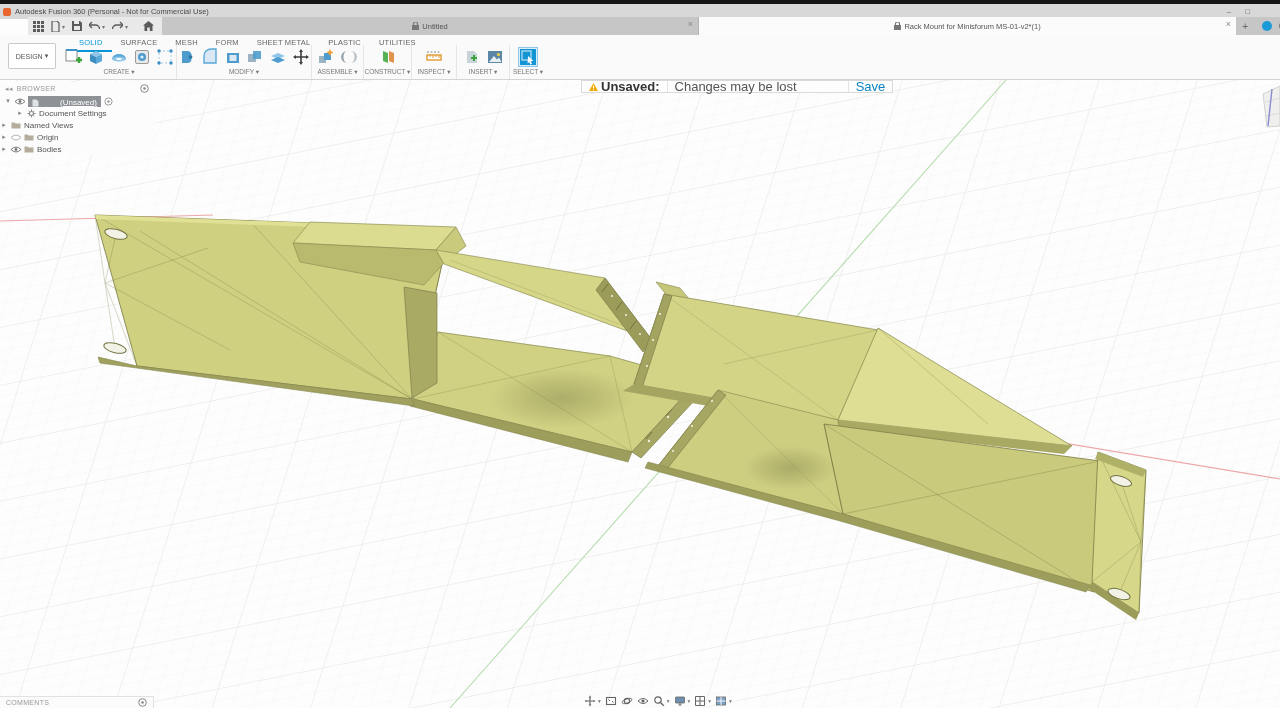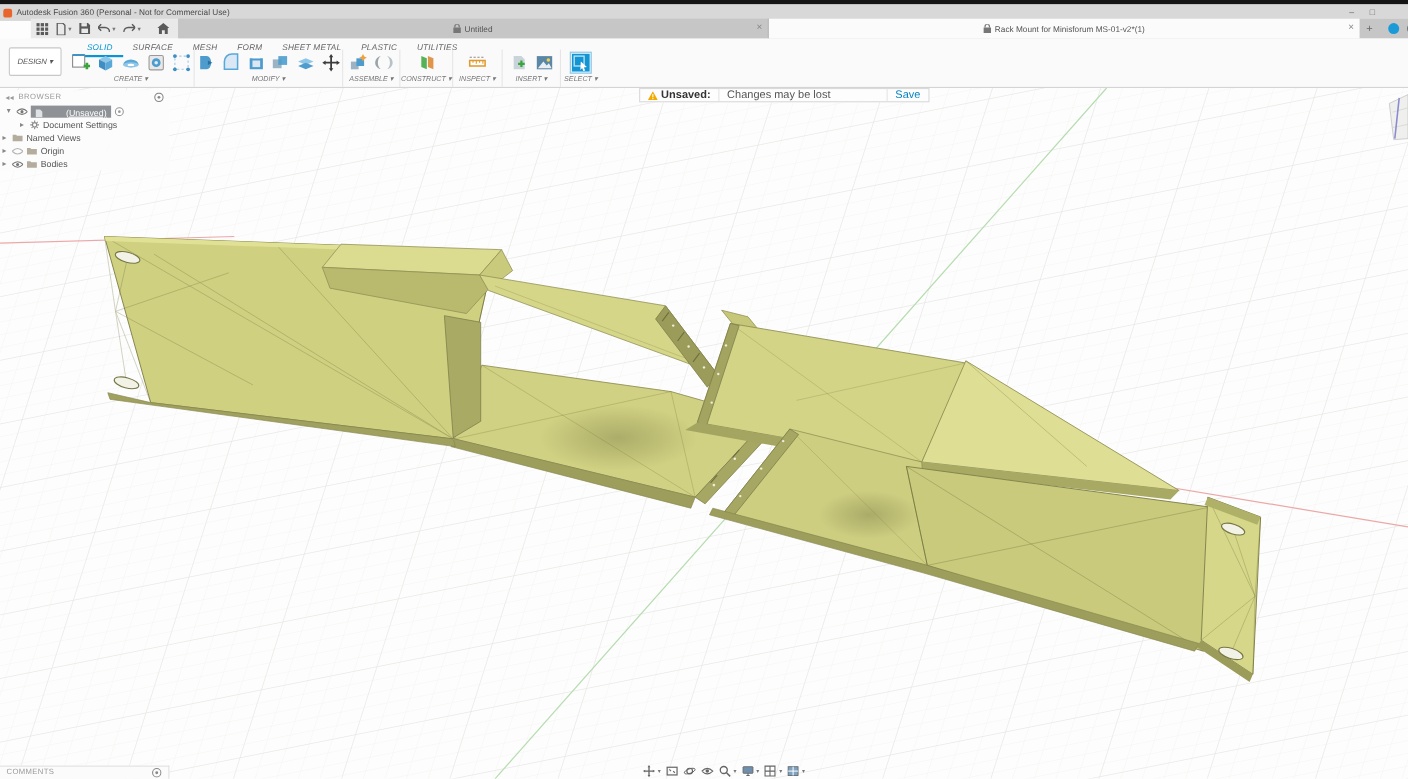--- a/index.html
+++ b/index.html
@@ -19,37 +19,37 @@
   #tabstrip { flex:1; display:flex; align-items:stretch; background:#c6c6c6; }
   .doc-tab { position:relative; display:flex; align-items:center; justify-content:center;
     font-size:7.5px; color:#555; gap:3px; }
   .doc-tab.inactive { width:537px; background:#c6c6c6; border-right:1px solid #b5b5b5; }
   .doc-tab.active { width:537px; background:#fbfbfb; }
   .tab-close { position:absolute; right:5px; top:3px; color:#888; font-size:9px; line-height:9px; cursor:default; }
   #newtab { width:18px; display:flex; align-items:center; justify-content:center; color:#666; font-size:10px; }
   #stripicons { display:flex; align-items:center; gap:7px; padding:0 8px; }
   #avatar { width:10px; height:10px; border-radius:50%; background:#1a9bd7; }
   
-  #ribbon { left:0; top:35px; width:1280px; height:45px; background:#fafafa; border-bottom:1px solid #d4d4d4;font-style:italic; }
+  #ribbon { left:0; top:35px; width:1280px; height:45px; background:#fafafa; border-bottom:1px solid #d4d4d4; }
   #design-btn { left:8px; top:8px; width:48px; height:26px; background:#fff; border:1px solid #c8c8c8;
     border-radius:2px; display:flex; align-items:center; justify-content:center; gap:2px;
     font-size:7px; color:#555; }
   #ribbon-tabs { left:70px; top:1px; display:flex; }
   .rtab { padding:2px 9px 3px; font-size:7.5px; color:#666; letter-spacing:.2px; }
   .rtab.active { color:#0696d7; border-bottom:2px solid #0696d7; }
   .rgroup { top:10px; bottom:0; border-right:1px solid #e6e6e6; }
   .rgroup .icons { display:flex; justify-content:center; align-items:center; gap:3px; height:24px; }
   .rgroup .glabel { position:absolute; bottom:3px; left:0; right:0; text-align:center;
     font-size:6.5px; color:#777; }
   .tool { width:20px; height:20px; display:flex; align-items:center; justify-content:center; }
   .tool.sel { border:1px solid #8fc7e8; background:#d9eefb; }
   
   #viewport { left:0; top:80px; width:1280px; height:628px; }
   #warnbar { left:581px; top:80px; height:13px; display:flex; align-items:center;
-    background:#fdfdfd; border:1px solid #dadada; font-size:10px; color:#555; }
+    background:#fdfdfd; border:1px solid #dadada; font-size:13px; color:#555; }
   #warnbar .sec { padding:0 7px; display:flex; align-items:center; gap:3px; height:100%; }
   #warnbar .sec + .sec { border-left:1px solid #e4e4e4; }
   #warn-label { font-weight:bold; color:#333; }
   #warn-save { color:#0a84c1;margin-left:44px; }
   #browser { left:0; top:82px; width:154px; background:rgba(252,252,252,.92); font-size:8px; color:#555; }
   #browser-header { display:flex; align-items:center; height:13px; padding:0 5px; color:#999;
     font-size:7px; letter-spacing:.4px; }
   .brow { display:flex; align-items:center; height:12px; gap:3px; }
   .brow .tri { color:#888; font-size:7px; width:8px; text-align:center; }
   .chip { background:#8e9296; color:#fff; padding:0 4px; height:11px; display:flex; align-items:flex-end; gap:21px;text-decoration:underline; }

